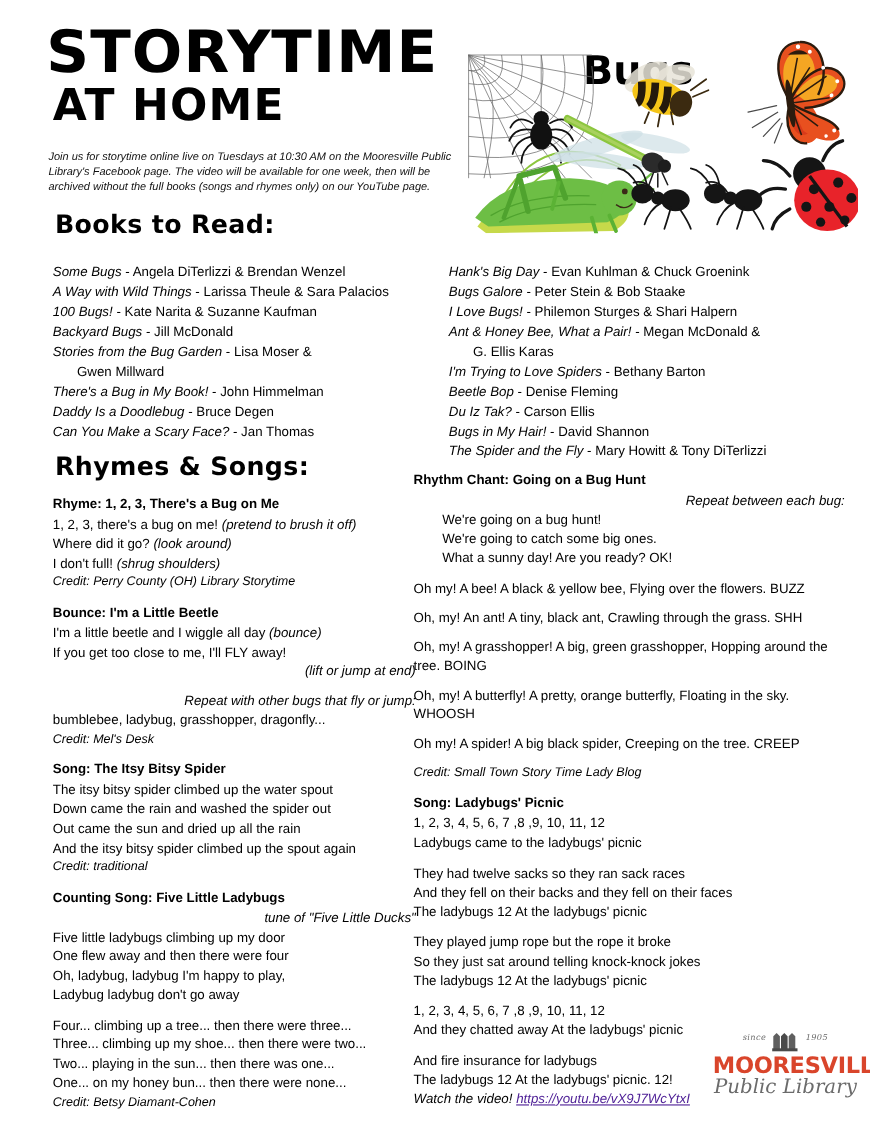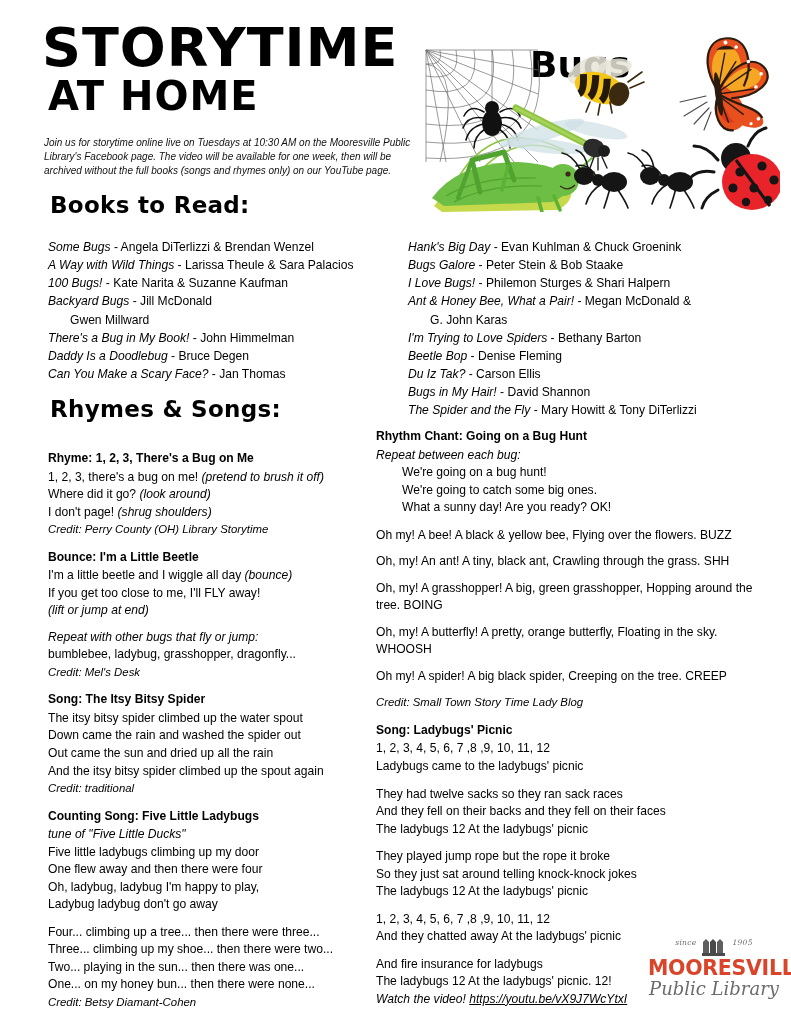--- a/index.html
+++ b/index.html
@@ -114,51 +114,51 @@
   .books-col.left { left: 48px; width: 340px; }
   .books-col.right { left: 408px; width: 350px; }
   .book-line { white-space: nowrap; }
   .book-line.indent { padding-left: 22px; }
   .book-title { font-style: italic; }
 
   
   .rhymes-heading {
     position: absolute;
     left: 50px;
-    top: 396px;
+    top: 412px;
   }
   .col-left {
     position: absolute;
     left: 48px;
     top: 450px;
     width: 330px;
     font-size: 12.1px;
     line-height: 1.45;
   }
   .col-right {
     position: absolute;
     left: 376px;
     top: 428px;
     width: 392px;
     font-size: 12.1px;
     line-height: 1.45;
   }
   .blk { margin-bottom: 11px; }
   .blk:last-child { margin-bottom: 0; }
   .b-title { font-weight: bold; margin-bottom: 1px; }
-  .ital { font-style: italic; }
+  .ital { font-style: italic; text-align: right; }
   .credit { font-style: italic; font-size: 11.4px; }
   .line { }
   .line.ind { padding-left: 26px; }
   .grp { margin-bottom: 9px; }
   .grp:last-child { margin-bottom: 0; }
   .link {
     font-style: italic;
     text-decoration: underline;
-    color: #000000;
+    color: #4c1d95;
   }
 
   
   .logo {
     position: absolute;
     left: 648px;
     top: 938px;
     width: 132px;
     text-align: center;
   }
@@ -414,49 +414,50 @@
   </div>
 
   <div class="sec-heading books-heading">Books to Read:</div>
 
   <div class="books">
     <div class="books-col left">
       <div class="book-line"><span class="book-title">Some Bugs</span><span> - Angela DiTerlizzi &amp; Brendan Wenzel</span></div>
       <div class="book-line"><span class="book-title">A Way with Wild Things</span><span> - Larissa Theule &amp; Sara Palacios</span></div>
       <div class="book-line"><span class="book-title">100 Bugs!</span><span> - Kate Narita &amp; Suzanne Kaufman</span></div>
       <div class="book-line"><span class="book-title">Backyard Bugs</span><span> - Jill McDonald</span></div>
+      <div class="book-line"><span class="book-title">Stories from the Bug Garden</span><span> - Lisa Moser &amp;</span></div>
       <div class="book-line indent">Gwen Millward</div>
       <div class="book-line"><span class="book-title">There's a Bug in My Book!</span><span> - John Himmelman</span></div>
       <div class="book-line"><span class="book-title">Daddy Is a Doodlebug</span><span> - Bruce Degen</span></div>
       <div class="book-line"><span class="book-title">Can You Make a Scary Face?</span><span> - Jan Thomas</span></div>
     </div>
 
     <div class="books-col right">
       <div class="book-line"><span class="book-title">Hank's Big Day</span><span> - Evan Kuhlman &amp; Chuck Groenink</span></div>
       <div class="book-line"><span class="book-title">Bugs Galore</span><span> - Peter Stein &amp; Bob Staake</span></div>
       <div class="book-line"><span class="book-title">I Love Bugs!</span><span> - Philemon Sturges &amp; Shari Halpern</span></div>
       <div class="book-line"><span class="book-title">Ant &amp; Honey Bee, What a Pair!</span><span> - Megan McDonald &amp;</span></div>
-      <div class="book-line indent">G. John Karas</div>
+      <div class="book-line indent">G. Ellis Karas</div>
       <div class="book-line"><span class="book-title">I'm Trying to Love Spiders</span><span> - Bethany Barton</span></div>
       <div class="book-line"><span class="book-title">Beetle Bop</span><span> - Denise Fleming</span></div>
       <div class="book-line"><span class="book-title">Du Iz Tak?</span><span> - Carson Ellis</span></div>
       <div class="book-line"><span class="book-title">Bugs in My Hair!</span><span> - David Shannon</span></div>
       <div class="book-line"><span class="book-title">The Spider and the Fly</span><span> - Mary Howitt &amp; Tony DiTerlizzi</span></div>
     </div>
   </div>
 
   <div class="sec-heading rhymes-heading">Rhymes &amp; Songs:</div>
 
   <div class="col-left">
 
     <div class="blk">
       <div class="b-title">Rhyme: 1, 2, 3, There's a Bug on Me</div>
       <div class="line"><span>1, 2, 3, there's a bug on me! </span><span class="ital">(pretend to brush it off)</span></div>
       <div class="line"><span>Where did it go? </span><span class="ital">(look around)</span></div>
-      <div class="line"><span>I don't page! </span><span class="ital">(shrug shoulders)</span></div>
+      <div class="line"><span>I don't full! </span><span class="ital">(shrug shoulders)</span></div>
       <div class="credit">Credit: Perry County (OH) Library Storytime</div>
     </div>
 
     <div class="blk">
       <div class="b-title">Bounce: I'm a Little Beetle</div>
       <div class="line"><span>I'm a little beetle and I wiggle all day </span><span class="ital">(bounce)</span></div>
       <div class="line">If you get too close to me, I'll FLY away!</div>
       <div class="line ital">(lift or jump at end)</div>
       <div style="height:9px"></div>
       <div class="line ital">Repeat with other bugs that fly or jump:</div>

